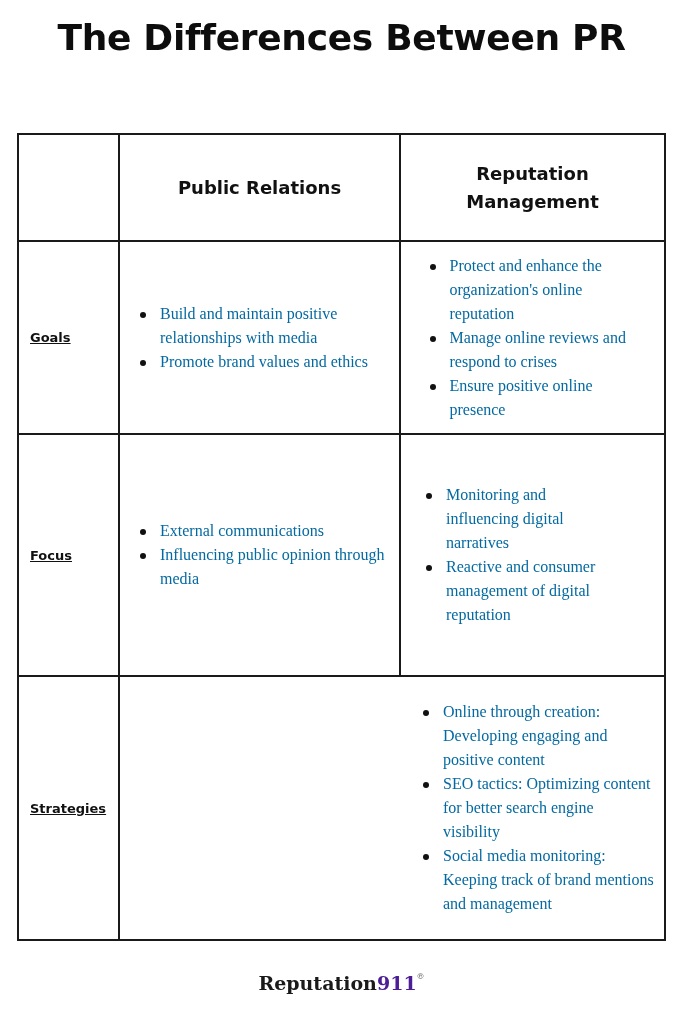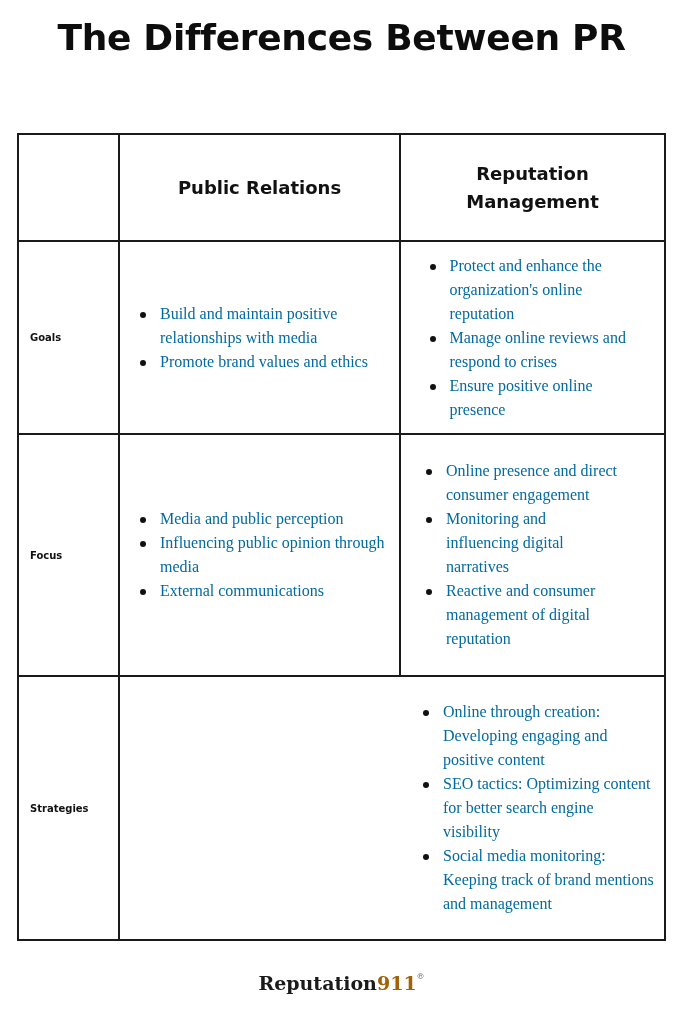--- a/index.html
+++ b/index.html
@@ -17,36 +17,36 @@
     position: absolute; left: 17px; top: 133px; width: 649px; height: 808px;
     border: 2px solid #1a1a1a; box-sizing: border-box;
   }
   .row { position: absolute; left: 0; width: 645px; border-bottom: 2px solid #1a1a1a; box-sizing: border-box; }
   .row.last { border-bottom: none; }
   .cell { position: absolute; top: 0; height: 100%; box-sizing: border-box; display: flex; align-items: center; }
   .c0 { left: 0; width: 101px; border-right: 2px solid #1a1a1a; padding-left: 11px; }
   .c1 { left: 101px; width: 281px; border-right: 2px solid #1a1a1a; }
   .c2 { left: 382px; width: 263px; justify-content: center; }
   .hdr { justify-content: center; text-align: center; font-weight: bold; font-size: 18px; line-height: 28px; }
-  .rowlabel { font-weight: bold; font-size: 10px; }
+  .rowlabel { font-weight: bold; font-size: 13px; text-decoration: underline; }
   ul { margin: 0; padding: 0 0 0 40px; list-style: none; }
   li {
     position: relative; font-size: 16px; line-height: 24px; color: #0369a1;
     font-family: Liberation Serif, serif;
   }
   li::before {
     content: ""; position: absolute; left: -20px; top: 10px; width: 6px; height: 6px;
     border-radius: 50%; background: #111111;
   }
   .c2 ul { padding-left: 39px; }
   .logo {
     position: absolute; left: 0; top: 972px; width: 683px; text-align: center;
     font-family: "DejaVu Serif", serif; font-size: 19px; font-weight: bold; color: #1a1a1a;
   }
-  .logo .num { color: #a16207; }
+  .logo .num { color: #4c1d95; }
   .logo sup { font-size: 8px; vertical-align: top; color: #555; font-weight: normal; }
 </style>
 </head>
 <body>
 
 <div class="title">
   <div>The Differences Between PR</div>
 </div>
 
 <div class="table">
@@ -78,28 +78,26 @@
         <li style="width:205px">Manage online reviews and respond to crises</li>
         <li style="width:200px">Ensure positive online presence</li>
       </ul>
     </div>
   </div>
 
   <div class="row" style="top:300px; height:242px;">
     <div class="cell c0 rowlabel">Focus</div>
     <div class="cell c1">
       <ul>
-        <li style="width:200px">Media and public perception</li>
+        <li style="width:236px; white-space:nowrap;">External communications</li>
         <li style="width:236px">Influencing public opinion through media</li>
-        <li style="width:236px; white-space:nowrap;">External communications</li>
       </ul>
     </div>
     <div class="cell c2">
       <ul>
-        <li style="width:190px">Online presence and direct consumer engagement</li>
         <li style="width:170px">Monitoring and influencing digital narratives</li>
         <li style="width:212px">Reactive and consumer management of digital reputation</li>
       </ul>
     </div>
   </div>
 
   <div class="row last" style="top:542px; height:262px;">
     <div class="cell c0 rowlabel">Strategies</div>
     <div class="cell c2">
       <ul>

